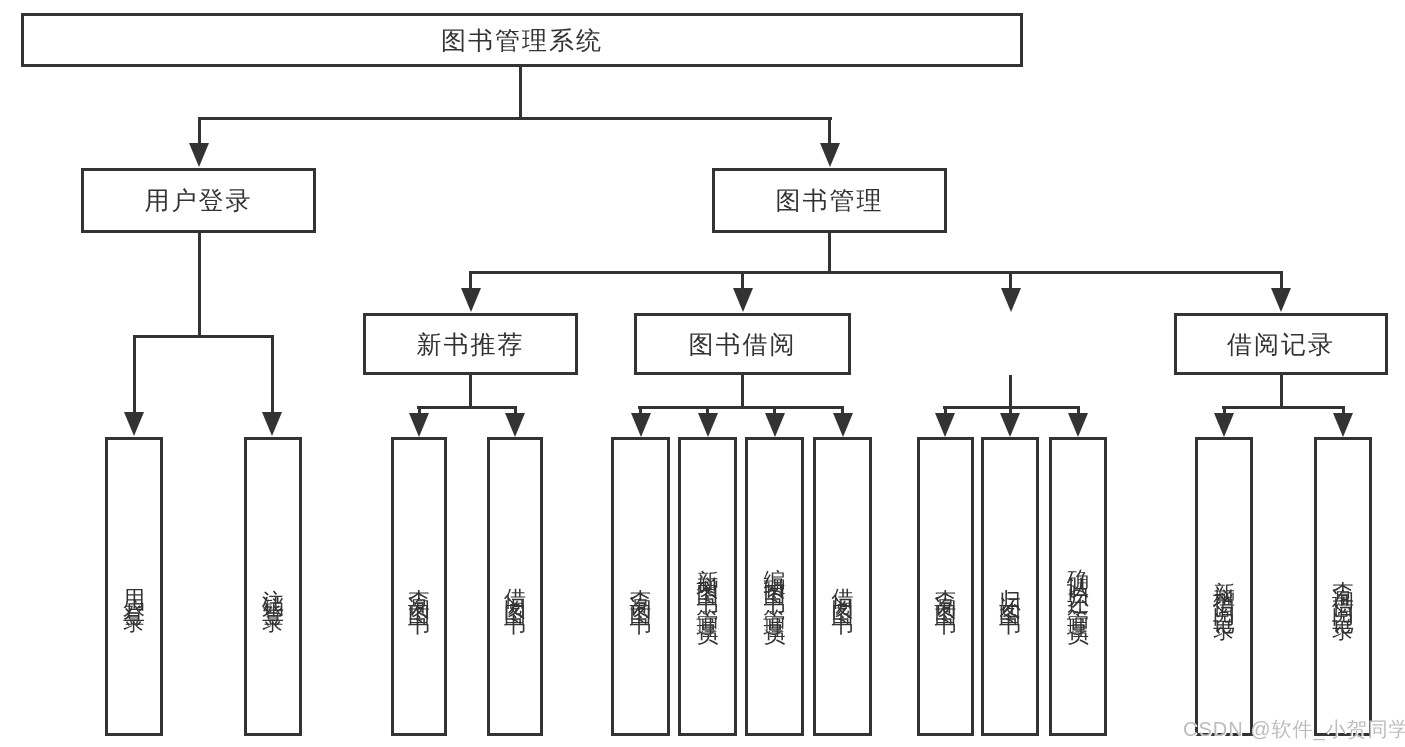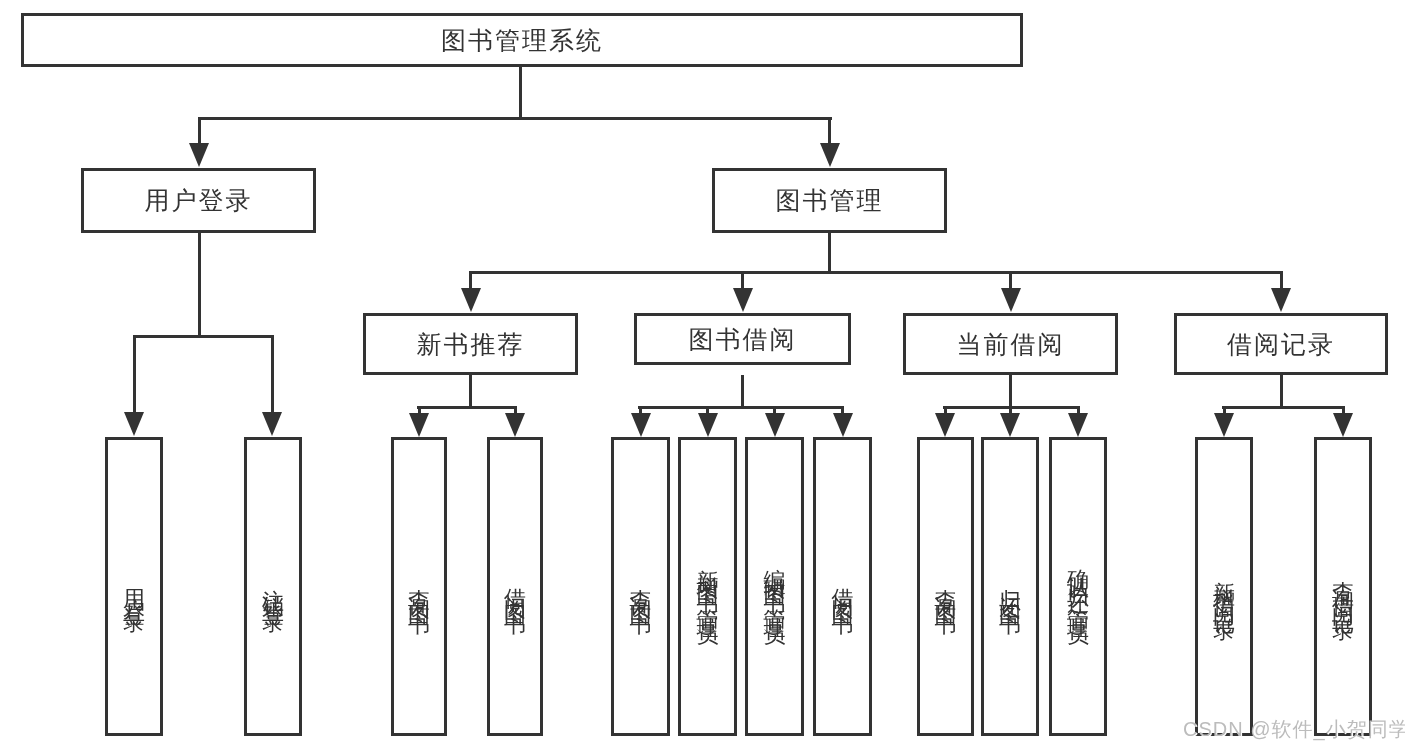--- a/index.html
+++ b/index.html
@@ -111,25 +111,22 @@
   <div class="box" style="left:81px;top:168px;width:235px;height:65px;">
     <span class="hlabel">用户登录</span>
   </div>
   <div class="box" style="left:363px;top:313px;width:215px;height:62px;">
     <span class="hlabel">新书推荐</span>
   </div>
 
   <div class="box" style="left:712px;top:168px;width:235px;height:65px;">
     <span class="hlabel">图书管理</span>
   </div>
-  <div class="box" style="left:634px;top:313px;width:217px;height:52px;">
+  <div class="box" style="left:634px;top:313px;width:217px;height:62px;">
     <span class="hlabel">图书借阅</span>
-  </div>
-  <div class="box" style="left:903px;top:313px;width:215px;height:62px;">
-    <span class="hlabel">当前借阅</span>
   </div>
   <div class="box" style="left:1174px;top:313px;width:214px;height:62px;">
     <span class="hlabel">借阅记录</span>
   </div>
 
   <div class="box leaf" style="left:105px;top:437px;width:58px;height:299px;">
     <span class="vlabel">用户登录</span>
   </div>
   <div class="box leaf" style="left:244px;top:437px;width:58px;height:299px;">
     <span class="vlabel">注销登录</span>

